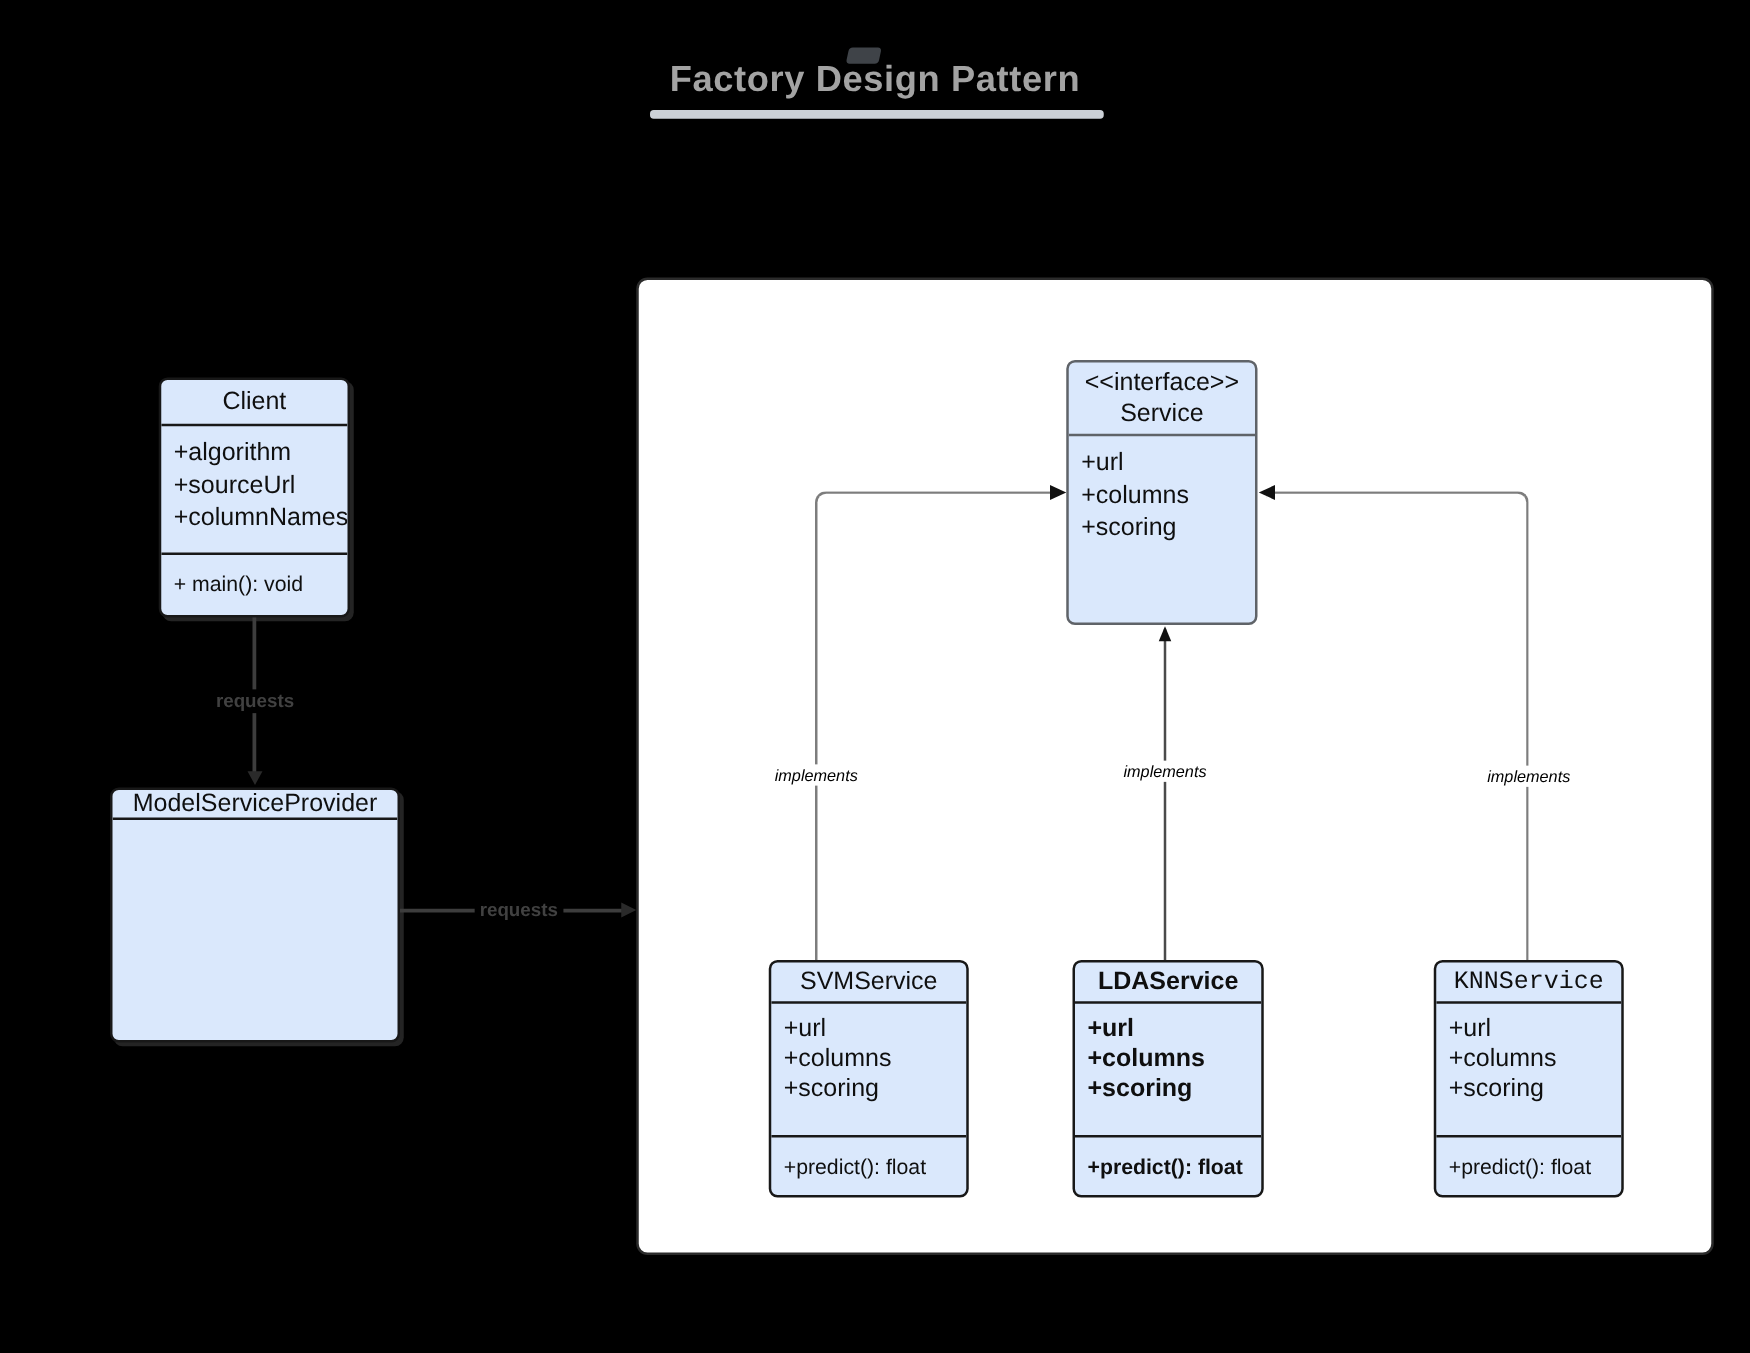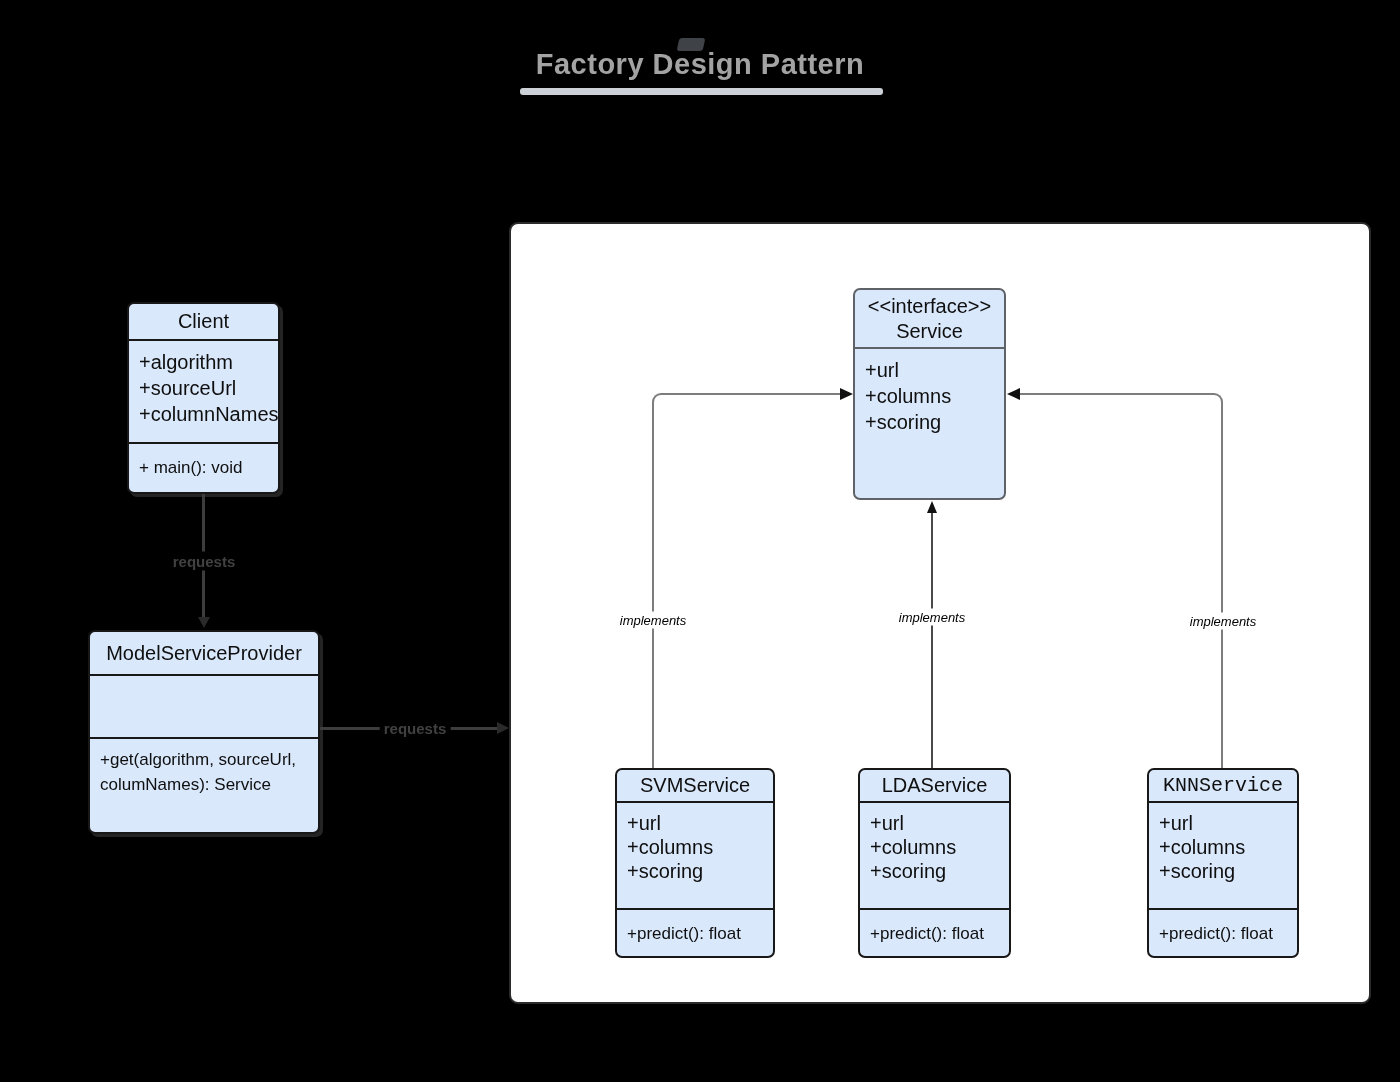--- a/index.html
+++ b/index.html
@@ -92,25 +92,22 @@
     <div class="uml-methods">
       <div>+ main(): void</div>
     </div>
   </div>
 
   <div class="vline" style="left:202px;top:494px;width:3px;height:127px;"></div>
   <div class="arrow arrow-down" style="left:198px;top:617px;"></div>
   <div class="edge-label-dark" style="left:204px;top:561px;">requests</div>
 
   <div class="uml-box shadowed" style="left:88px;top:630px;width:232px;height:204px;">
-    <div class="uml-head" style="height:42px;">ModelServiceProvider</div>
+    <div class="uml-head" style="height:22px;">ModelServiceProvider</div>
     <div class="uml-attrs" style="height:63px;"></div>
-    <div class="uml-methods" style="padding-top:8px;line-height:25px;">
-      <div class="mline">+get(algorithm, sourceUrl, columNames): Service</div>
-    </div>
   </div>
 
   <div class="hline" style="left:320px;top:727px;width:180px;height:3px;"></div>
   <div class="arrow arrow-right" style="left:497px;top:722px;"></div>
   <div class="edge-label-dark" style="left:415px;top:728px;">requests</div>
 
   <div class="l-left"></div>
   <div class="arrow arrow-right-dark" style="left:840px;top:388px;"></div>
   <div class="edge-label-light" style="left:653px;top:620px;">implements</div>
 
@@ -139,21 +136,21 @@
     <div class="uml-attrs" style="height:107px;line-height:24px;">
       <div>+url</div>
       <div>+columns</div>
       <div>+scoring</div>
     </div>
     <div class="uml-methods">
       <div>+predict(): float</div>
     </div>
   </div>
 
-  <div class="uml-box" style="left:858px;top:768px;width:153px;height:190px;">
+  <div class="uml-box" style="left:858px;top:768px;width:153px;height:190px;font-weight:bold;">
     <div class="uml-head" style="height:31px;">LDAService</div>
     <div class="uml-attrs" style="height:107px;line-height:24px;">
       <div>+url</div>
       <div>+columns</div>
       <div>+scoring</div>
     </div>
     <div class="uml-methods">
       <div>+predict(): float</div>
     </div>
   </div>

